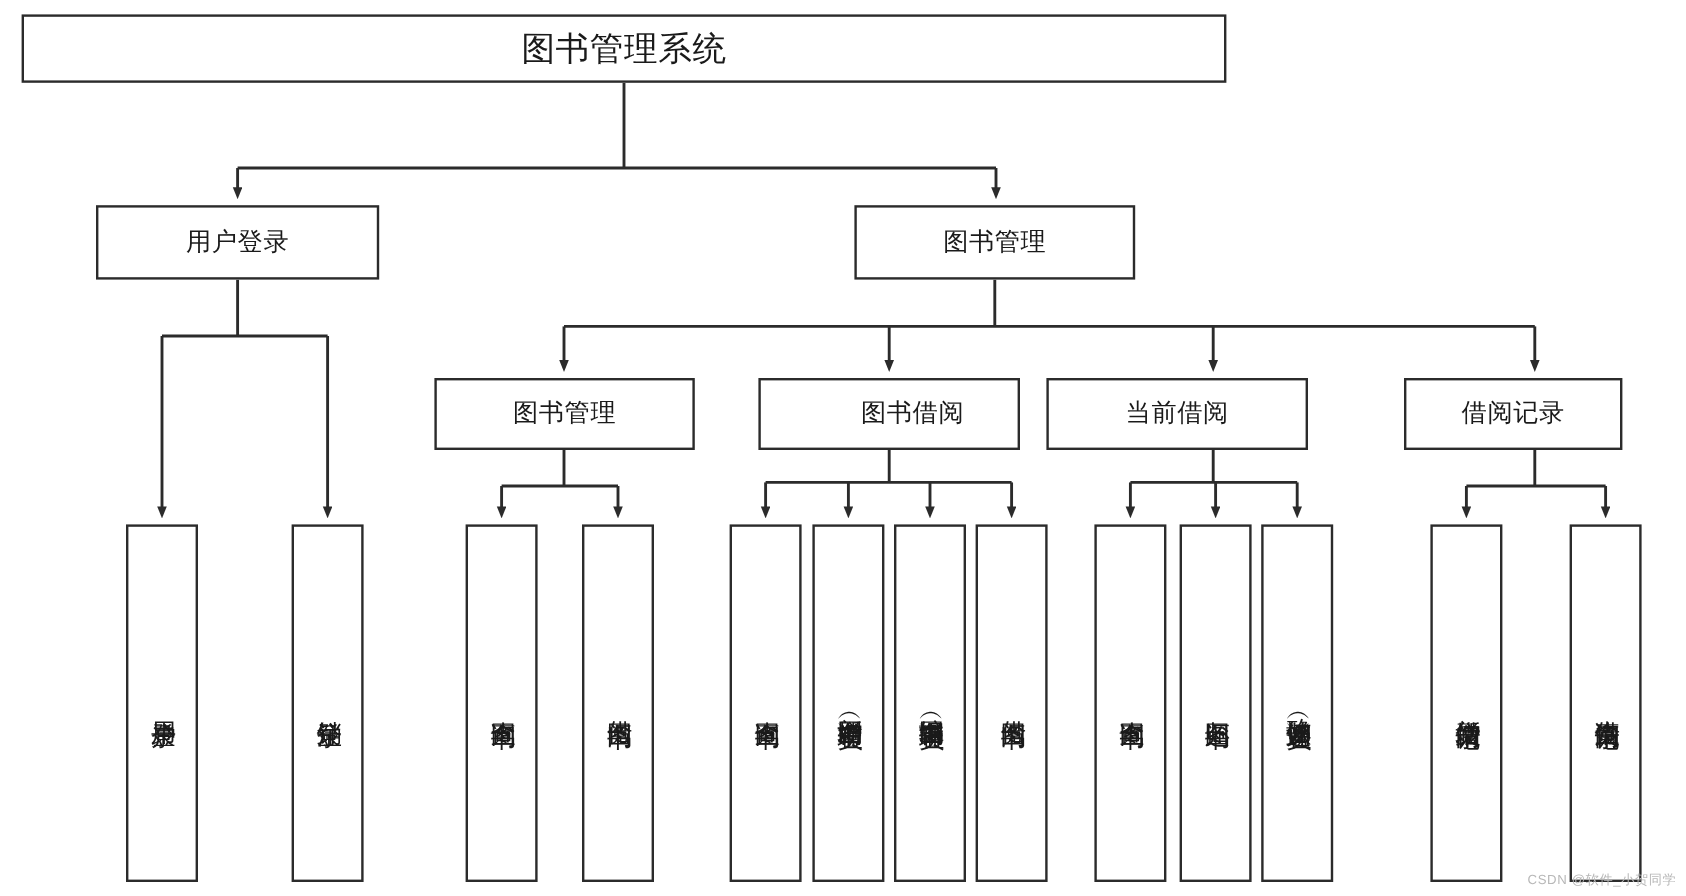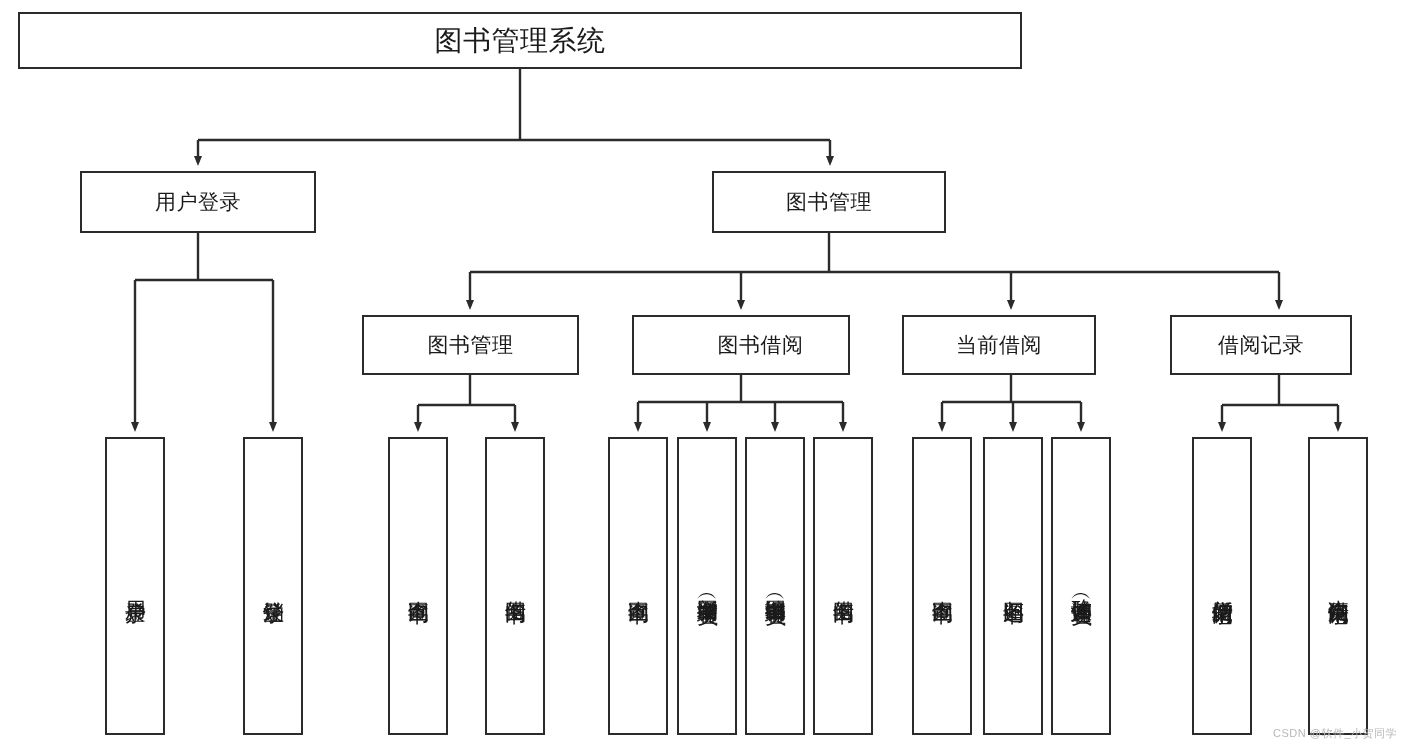--- a/index.html
+++ b/index.html
@@ -137,21 +137,21 @@
   <div class="node h" style="left:712px; top:171px; width:234px; height:62px;">
     <span class="label">图书管理</span>
   </div>
 
   <div class="node h" style="left:362px; top:315px; width:217px; height:60px;">
     <span class="label">图书管理</span>
   </div>
   <div class="node h" style="left:632px; top:315px; width:218px; height:60px;padding-left:39px;">
     <span class="label">图书借阅</span>
   </div>
-  <div class="node h" style="left:902px; top:315px; width:194px; height:60px;">
+  <div class="node h" style="left:872px; top:315px; width:218px; height:60px;font-family:Liberation Serif, serif;">
     <span class="label">当前借阅</span>
   </div>
   <div class="node h" style="left:1170px; top:315px; width:182px; height:60px;">
     <span class="label">借阅记录</span>
   </div>
 
   <div class="node v" style="left:105px; top:437px; width:60px; height:298px;">
     <span class="label">用户登录</span>
   </div>
   <div class="node v" style="left:243px; top:437px; width:60px; height:298px;">

